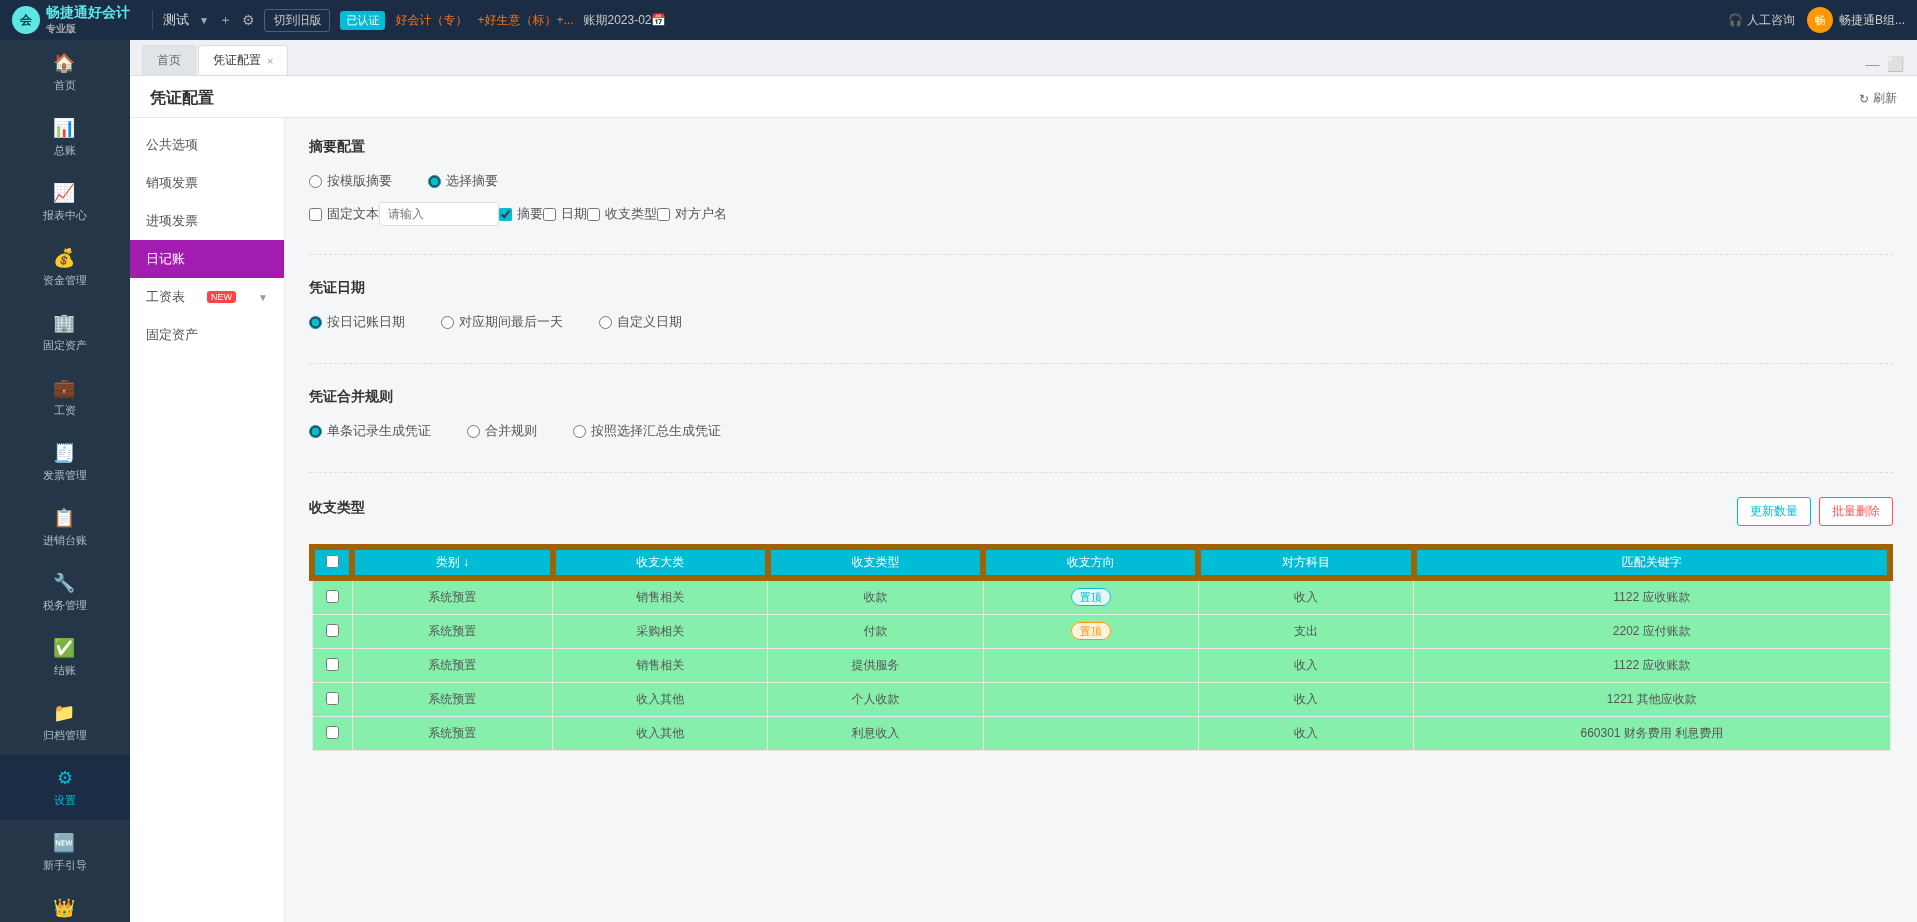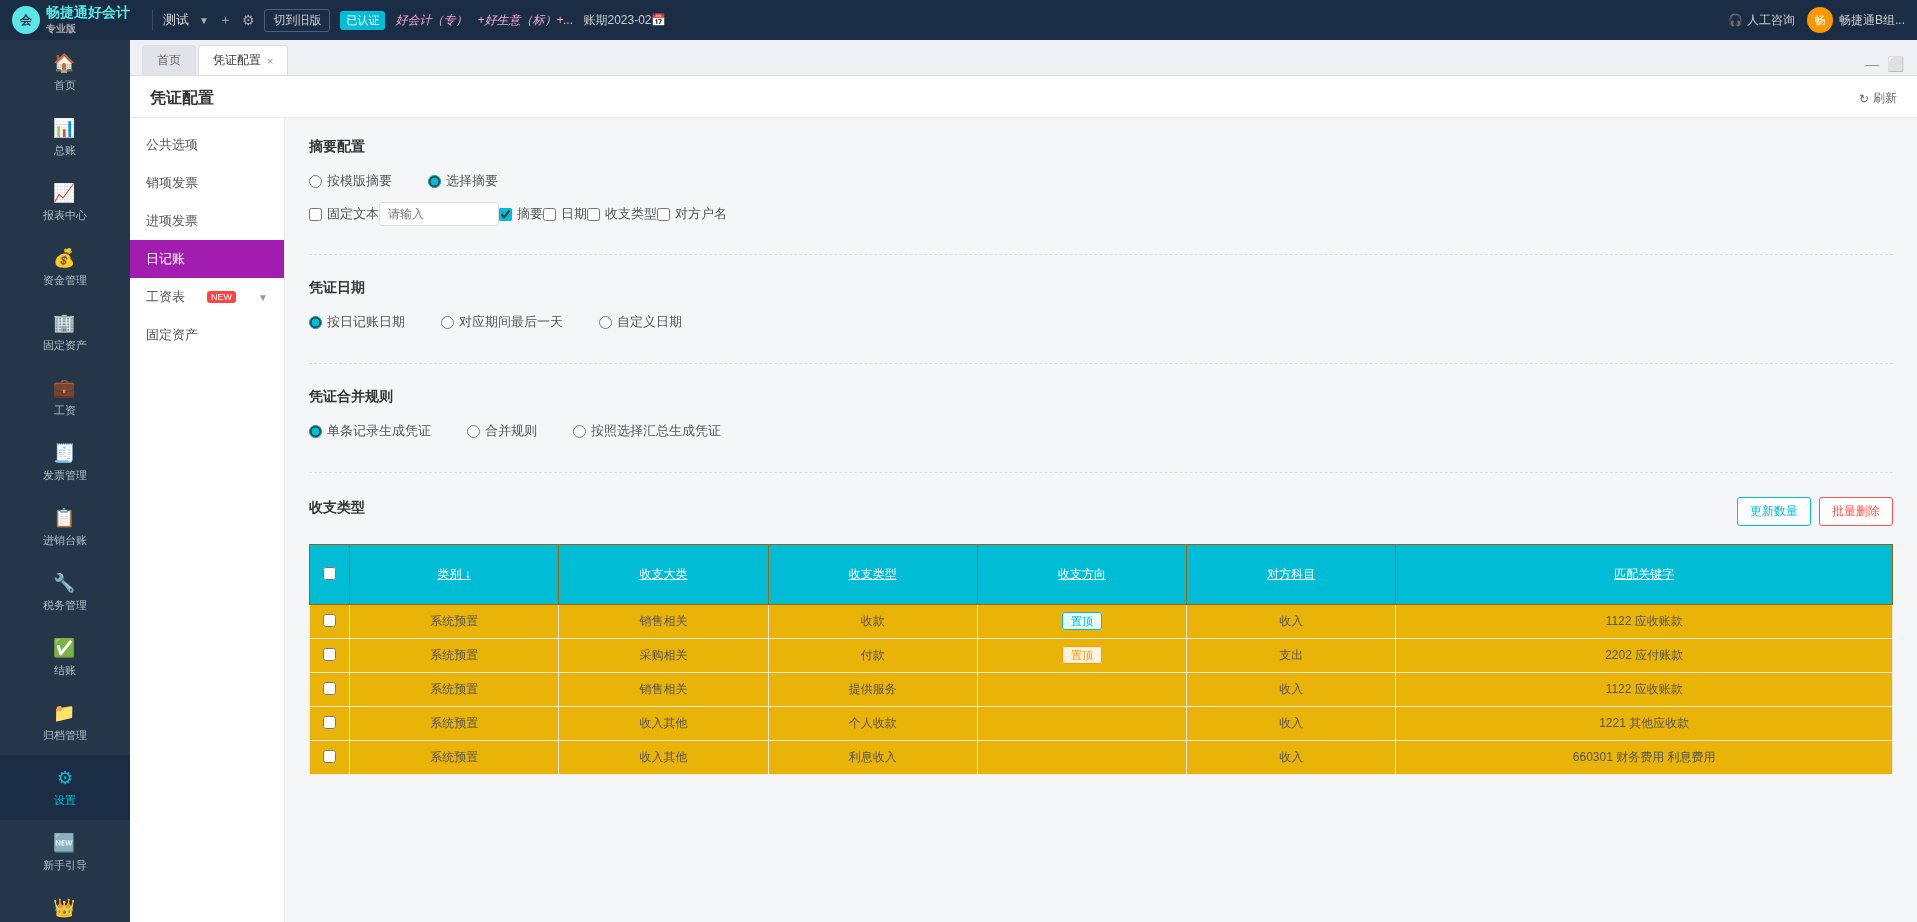--- a/index.html
+++ b/index.html
@@ -8,21 +8,21 @@
     
     .topbar { height: 40px; background: #1a2d45; display: flex; align-items: center; padding: 0 12px; gap: 10px; flex-shrink: 0; }
     .topbar-logo { display: flex; align-items: center; gap: 6px; color: #5ce6e6; font-size: 14px; font-weight: bold; width: 130px; }
     .topbar-logo-icon { width: 28px; height: 28px; background: #5ce6e6; border-radius: 50%; display: flex; align-items: center; justify-content: center; color: #1a2d45; font-size: 12px; font-weight: bold; }
     .topbar-logo-sub { font-size: 10px; color: #aaa; }
     .topbar-divider { width: 1px; height: 20px; background: #3a4d65; }
     .topbar-name { color: #ddd; font-size: 13px; }
     .topbar-arrow { color: #aaa; font-size: 10px; cursor: pointer; }
     .topbar-btn { background: none; border: 1px solid #4a6080; color: #ccc; padding: 2px 8px; border-radius: 3px; font-size: 12px; cursor: pointer; }
     .topbar-badge { background: #00bcd4; color: white; padding: 2px 6px; border-radius: 3px; font-size: 11px; }
-    .topbar-tag { color: #f9a8d4; font-size: 12px; font-style: italic; }
+    .topbar-tag { color: #f97316; font-size: 12px; }
     .topbar-period { color: #ccc; font-size: 12px; display: flex; align-items: center; gap: 0; }
     .topbar-right { margin-left: auto; display: flex; align-items: center; gap: 12px; }
     .topbar-service { color: #ccc; font-size: 12px; display: flex; align-items: center; gap: 4px; cursor: pointer; }
     .topbar-user { display: flex; align-items: center; gap: 6px; color: #ccc; font-size: 12px; cursor: pointer; }
     .topbar-avatar { width: 26px; height: 26px; background: #ff9800; border-radius: 50%; display: flex; align-items: center; justify-content: center; color: white; font-size: 11px; }
 
     
     .main-layout { display: flex; flex: 1; overflow: hidden; }
 
     
@@ -79,24 +79,24 @@
 
     
     .table-section { margin-top: 8px; }
     .table-toolbar { display: flex; justify-content: center; gap: 8px; margin-bottom: 8px; }
     .table-btn { padding: 5px 12px; border-radius: 3px; font-size: 12px; cursor: pointer; border: none; }
     .table-btn-outline { background: white; border: 1px solid #00bcd4; color: #00bcd4; }
     .table-btn-danger { background: white; border: 1px solid #ff5252; color: #ff5252; }
 
     
     .data-table { width: 100%; border-collapse: collapse; border: 1px solid #ddd; }
-    .data-table th { background: #00bcd4; color: white; padding: 21px 10px; font-size: 12px; font-weight: 500; text-align: center; border: 1px solid #a16207; text-decoration: underline; }
-    .data-table td { padding: 8px 10px; font-size: 12px; color: #555; border: 1px solid #e8e8e8; text-align: center; background: #eab308; }
+    .data-table th { background: #00bcd4; color: white; padding: 4px 10px; font-size: 12px; font-weight: 500; text-align: center; border: 6px solid #a16207; }
+    .data-table td { padding: 8px 10px; font-size: 12px; color: #555; border: 1px solid #e8e8e8; text-align: center; background: #86efac; }
     .data-table .col-check { width: 40px; }
-    .data-table .tag-btn { background: #e8f8f5; color: #00bcd4; border: 1px solid #00bcd4; border-radius: 3px; padding: 2px 8px; font-size: 11px; cursor: pointer; }
+    .data-table .tag-btn { background: #e8f8f5; color: #00bcd4; border: 1px solid #00bcd4; border-radius: 9px; padding: 2px 8px; font-size: 11px; cursor: pointer; }
     .data-table .tag-btn-orange { background: #fff3e0; color: #ff9800; border: 1px solid #ff9800; }
 
     
     ::-webkit-scrollbar { width: 6px; height: 6px; }
     ::-webkit-scrollbar-track { background: #f1f1f1; }
     ::-webkit-scrollbar-thumb { background: #ccc; border-radius: 3px; }
   </style>
 </head>
 <body>
 

